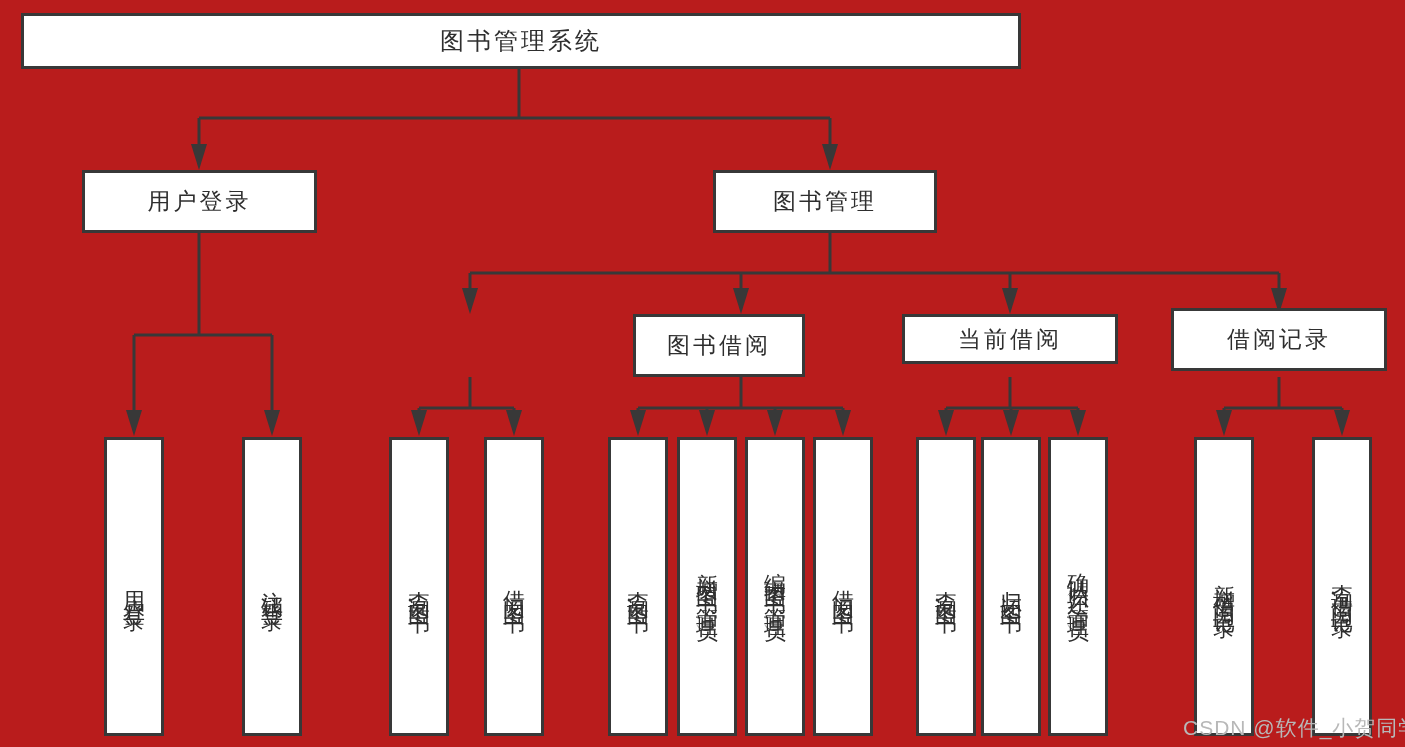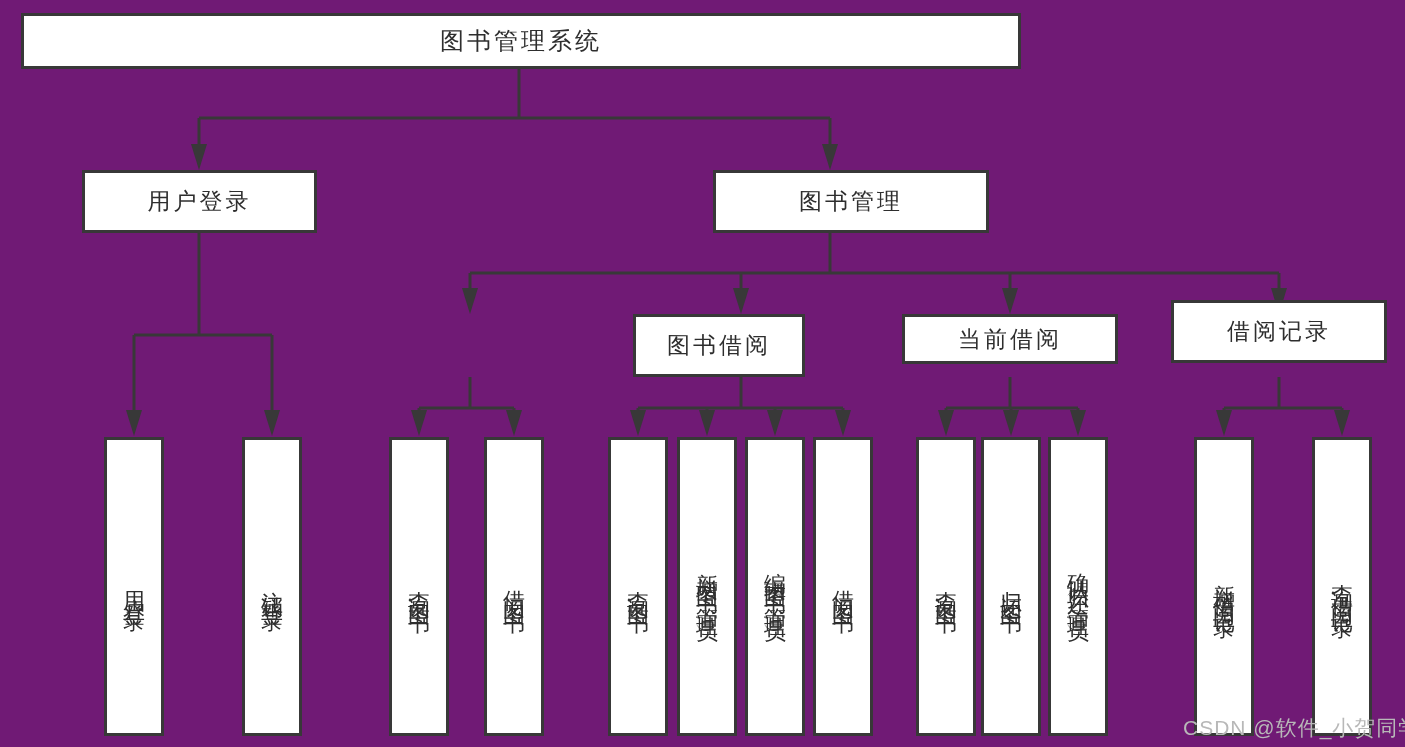--- a/index.html
+++ b/index.html
@@ -5,21 +5,21 @@
   html, body {
     margin: 0;
     padding: 0;
     background: #ffffff;
     font-family: "Liberation Sans", "DejaVu Sans", sans-serif;
   }
   .canvas {
     position: relative;
     width: 1405px;
     height: 747px;
-    background: #701a75;
+    background: #b91c1c;
     overflow: hidden;
   }
   .connectors {
     position: absolute;
     left: 0;
     top: 0;
     z-index: 1;
   }
   .node {
     position: absolute;
@@ -95,31 +95,31 @@
     </g>
   </svg>
 
   <div class="node root" style="left:21px; top:13px; width:1000px; height:56px;">
     <span class="hlabel">图书管理系统</span>
   </div>
 
   <div class="node" style="left:82px; top:170px; width:235px; height:63px;">
     <span class="hlabel">用户登录</span>
   </div>
-  <div class="node" style="left:713px; top:170px; width:276px; height:63px;">
+  <div class="node" style="left:713px; top:170px; width:224px; height:63px;">
     <span class="hlabel">图书管理</span>
   </div>
 
   <div class="node" style="left:633px; top:314px; width:172px; height:63px;">
     <span class="hlabel">图书借阅</span>
   </div>
   <div class="node" style="left:902px; top:314px; width:216px; height:50px;">
     <span class="hlabel">当前借阅</span>
   </div>
-  <div class="node" style="left:1171px; top:300px; width:216px; height:63px;">
+  <div class="node" style="left:1171px; top:308px; width:216px; height:63px;">
     <span class="hlabel">借阅记录</span>
   </div>
 
   <div class="node leaf" style="left:104px; top:437px; width:60px; height:299px;">
     <span class="vlabel">用户登录</span>
   </div>
   <div class="node leaf" style="left:242px; top:437px; width:60px; height:299px;">
     <span class="vlabel">注销登录</span>
   </div>
 

